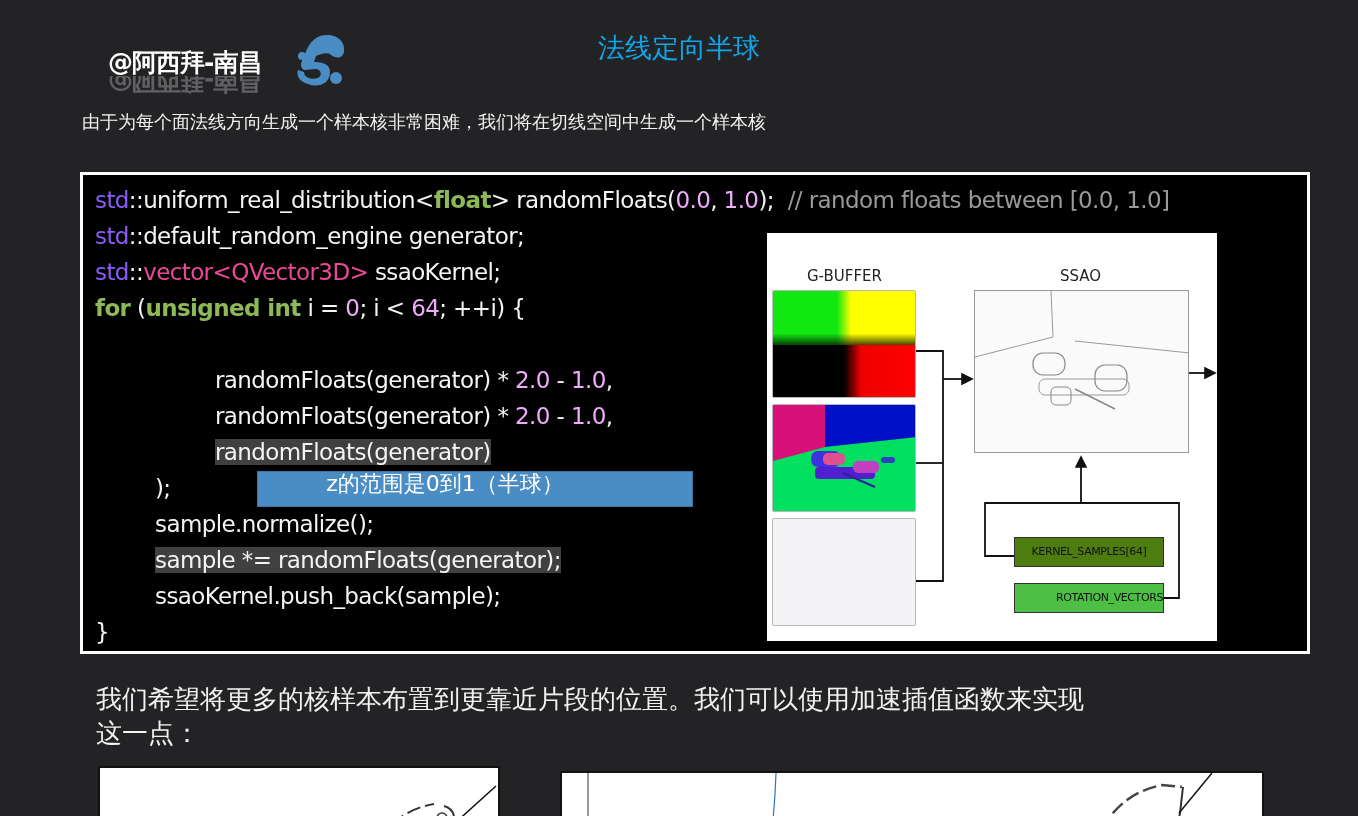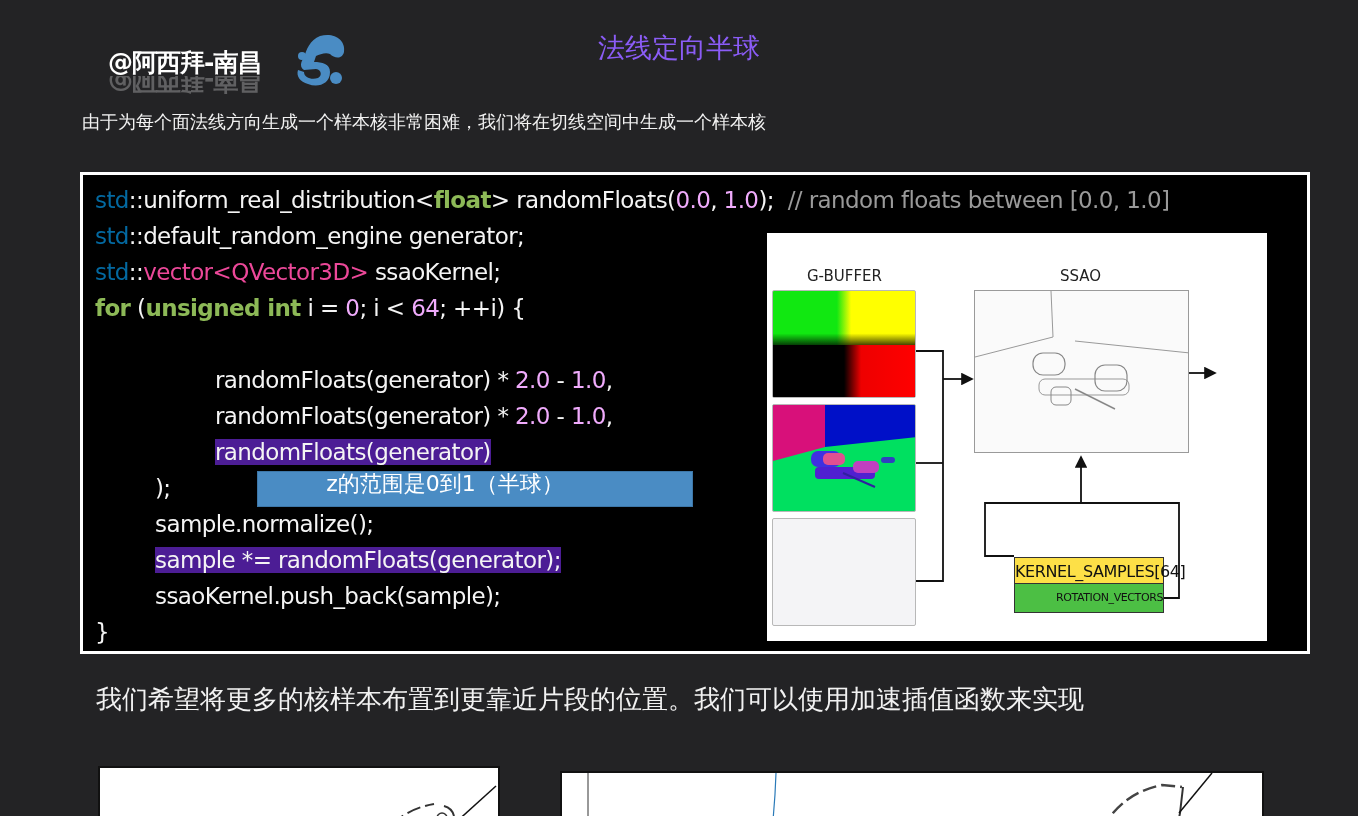--- a/index.html
+++ b/index.html
@@ -21,50 +21,50 @@
       position: absolute; left: 0; top: 44px;
       font-family: "DejaVu Sans", sans-serif; font-weight: bold;
       font-size: 25px; color: #ffffff; letter-spacing: -1px; white-space: nowrap;
       transform: scaleY(-1); opacity: 0.28; height: 22px; overflow: hidden;
     }
     .wm-logo {
       position: absolute; left: 182px; top: 0px; width: 58px; height: 58px;
     }
     .slide-title {
       position: absolute; left: 0; width: 1358px; top: 30px; text-align: center;
-      font-family: "DejaVu Serif", serif; font-size: 27px; color: #8b5cf6; padding-left: 0;
+      font-family: "DejaVu Serif", serif; font-size: 27px; color: #0ea5e9; padding-left: 0;
     }
     .slide-title span { position: relative; left: 0px; }
     .intro {
       position: absolute; left: 82px; top: 110px;
       font-family: Liberation Mono, monospace; font-size: 18px; color: #f2f2f2; white-space: nowrap;
     }
     .code-panel {
       position: absolute; left: 80px; top: 172px; width: 1230px; height: 482px;
       background: #000; border: 3px solid #ffffff; box-sizing: border-box;
     }
     .code-line {
       position: absolute; left: 12px; height: 34px; line-height: 34px;
       font-family: "DejaVu Sans", sans-serif; font-size: 23px; color: #f4f4f4; white-space: pre;
       letter-spacing: -0.6px;
     }
-    .tk-ns { color: #0369a1; }
+    .tk-ns { color: #8b5cf6; }
     .tk-kw { color: #8db957; font-weight: bold; }
     .tk-num { color: #f0abfc; }
     .tk-cm { color: #9a9a9a; margin-left: 7px; }
     .tk-type { color: #ec4899; }
-    .hl { background: #4c1d95; }
+    .hl { background: #404040; }
     .callout {
       position: absolute; left: 174px; top: 296px; width: 436px; height: 36px;
       background: #4a8cc4; border: 1px solid #3d77a8; color: #ffffff;
       font-family: "DejaVu Sans", sans-serif; font-size: 22px; line-height: 24px;
       text-align: center; white-space: nowrap; box-sizing: border-box; padding-right: 60px;
     }
     .diagram {
-      position: absolute; left: 684px; top: 58px; width: 500px; height: 408px; background: #ffffff;
+      position: absolute; left: 684px; top: 58px; width: 450px; height: 408px; background: #ffffff;
     }
     .diag-label {
       position: absolute; font-family: "DejaVu Sans", sans-serif; font-size: 15px; color: #222;
     }
     .gbuf {
       position: absolute; left: 5px; width: 144px; height: 108px;
       border: 1px solid #b8b8b8; border-radius: 2px; box-sizing: border-box; overflow: hidden;
     }
     .gbuf-pos {
       top: 57px;
@@ -76,23 +76,23 @@
       position: absolute; left: 0; right: 0; top: 54px; bottom: 0;
       background: linear-gradient(to right, #000 0%, #000 50%, #ee0000 62%, #ff0000 100%);
     }
     .gbuf-norm { top: 171px; background: #00e060; }
     .gbuf-alb { top: 285px; background: #f4f4f6; }
     .ssao-box {
       position: absolute; left: 207px; top: 57px; width: 215px; height: 163px;
       border: 1px solid #9a9a9a; box-sizing: border-box; background: #fafafa; overflow: hidden;
     }
     .kernel-box {
-      position: absolute; left: 247px; top: 324px; width: 150px; height: 30px;
-      background: #fde047; border: 1px solid #333; box-sizing: border-box;
-      font-family: "DejaVu Sans", sans-serif; font-size: 16px; line-height: 28px; color: #111;
+      position: absolute; left: 247px; top: 304px; width: 150px; height: 30px;
+      background: #4d7c0f; border: 1px solid #333; box-sizing: border-box;
+      font-family: "DejaVu Sans", sans-serif; font-size: 11px; line-height: 28px; color: #111;
       text-align: center; letter-spacing: -0.4px;
     }
     .rot-box {
       position: absolute; left: 247px; top: 350px; width: 150px; height: 30px;
       background: #4cbf44; border: 1px solid #333; box-sizing: border-box;
       font-family: "DejaVu Sans", sans-serif; font-size: 11px; line-height: 28px; color: #111;
       text-align: right; letter-spacing: -0.4px;
     }
     .para2 {
       position: absolute; left: 96px; top: 682px; width: 1160px;
@@ -204,20 +204,21 @@
       <polyline points="247,323 218,323 218,270 412,270 412,365 397,365" fill="none" stroke="#111" stroke-width="1.8"></polyline>
     </svg>
 
     <div class="kernel-box">KERNEL_SAMPLES[64]</div>
     <div class="rot-box">ROTATION_VECTORS</div>
   </div>
 </div>
 
 <div class="para2">
   <div>我们希望将更多的核样本布置到更靠近片段的位置。我们可以使用加速插值函数来实现</div>
+  <div>这一点：</div>
 </div>
 
 <div class="fig-left">
   <svg width="398" height="56" viewBox="0 0 398 56">
     <path d="M292 56 Q310 40 334 36" fill="none" stroke="#333" stroke-width="2" stroke-dasharray="14,5"></path>
     <path d="M344 38 Q352 40 354 48" fill="none" stroke="#333" stroke-width="2"></path>
     <circle cx="342" cy="50" r="5" fill="none" stroke="#333" stroke-width="1.5"></circle>
     <line x1="354" y1="56" x2="396" y2="18" stroke="#111" stroke-width="1.5"></line>
   </svg>
 </div>

